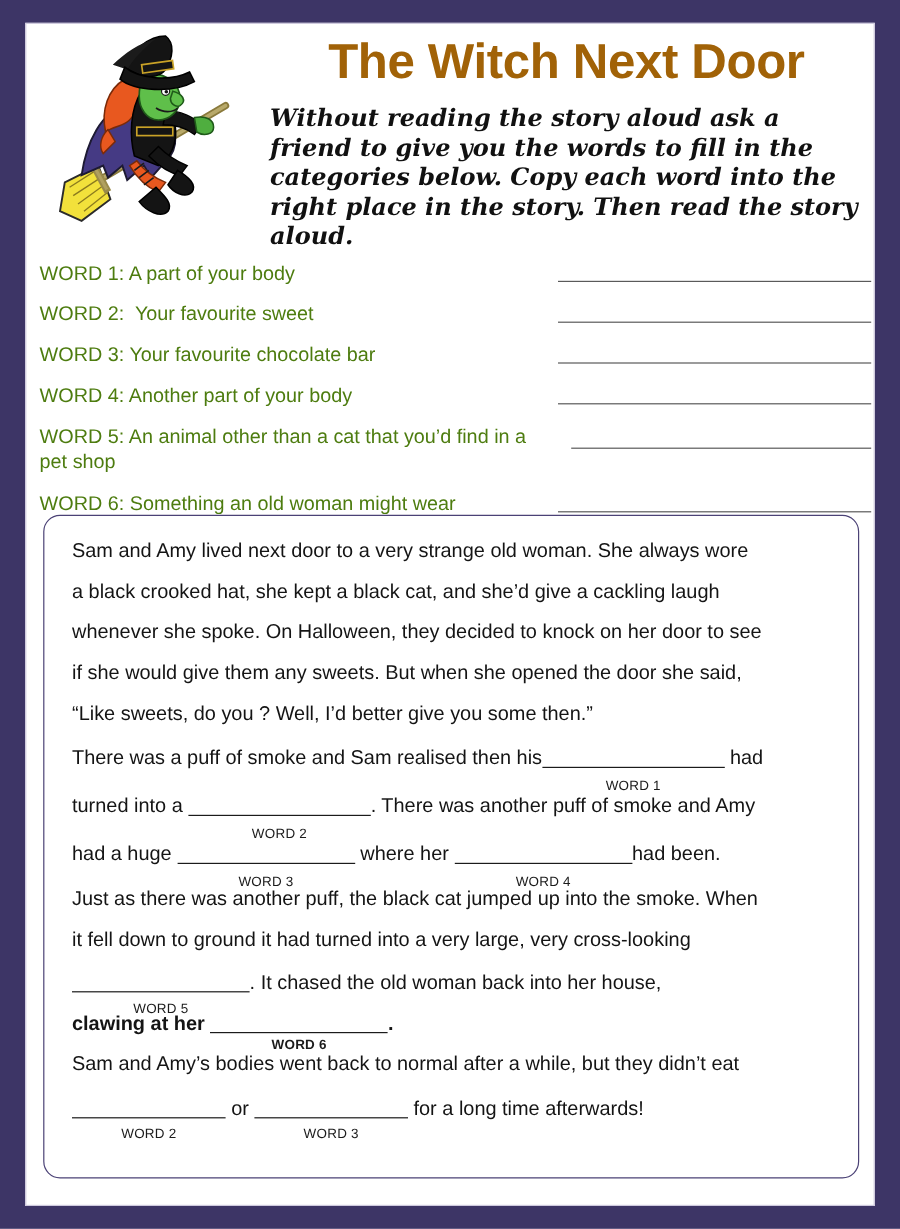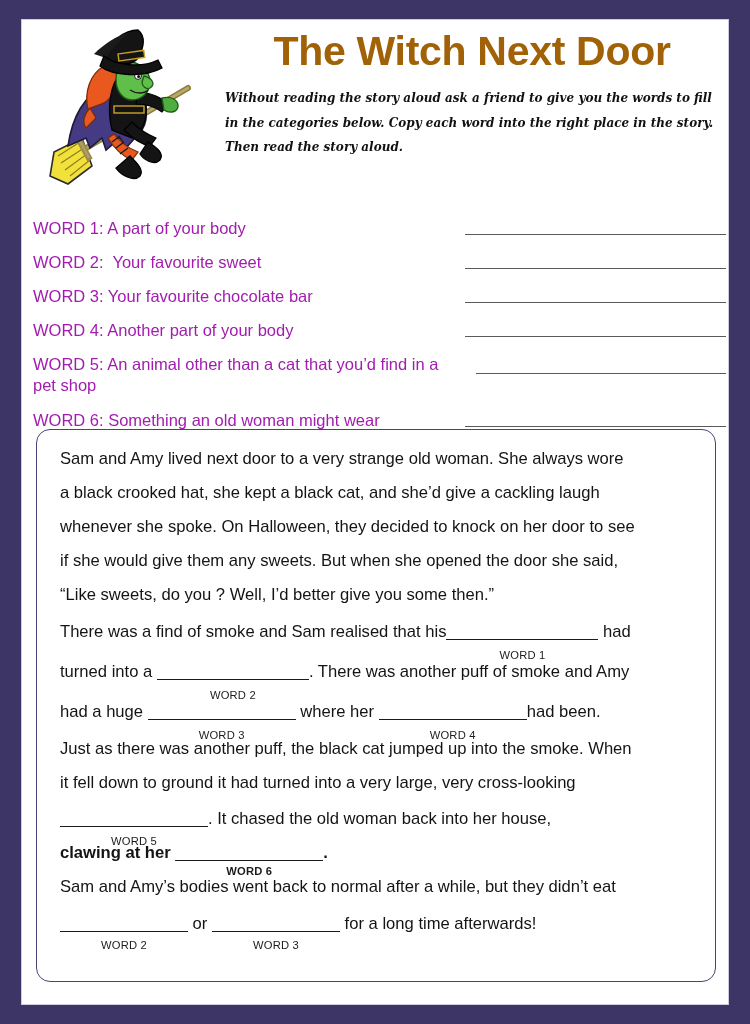--- a/index.html
+++ b/index.html
@@ -27,29 +27,29 @@
     font-size:41px;
     font-weight:bold;
     letter-spacing:-0.3px;
     white-space:nowrap;
   }
   .instructions {
     position:absolute; left:203px; top:66px; width:495px;
     color:#111;
     font-family:"DejaVu Serif", serif;
     font-style:italic; font-weight:bold;
-    font-size:12px; line-height:24.5px;
+    font-size:20px; line-height:24.5px;
   }
 
   
   .wordlist { position:relative; margin-top:2px; height:226px; }
   .wordrow { position:absolute; left:11px; width:690px; }
   .wordrow .label {
     position:absolute; left:0; top:0; width:420px;
-    font-size:16.5px; color:#a21caf; line-height:21px;
+    font-size:16.5px; color:#4d7c0f; line-height:21px;
     white-space:pre-wrap;
   }
   .wordrow .answerline {
     position:absolute;
     height:0; border-bottom:1.6px solid #5a5a5a;
   }
 
   
   .storybox {
     position:absolute; left:14px; top:409px;
@@ -178,21 +178,21 @@
 
       <div class="p1">
         <div class="sline">Sam and Amy lived next door to a very strange old woman. She always wore</div>
         <div class="sline">a black crooked hat, she kept a black cat, and she’d give a cackling laugh</div>
         <div class="sline">whenever she spoke. On Halloween, they decided to knock on her door to see</div>
         <div class="sline">if she would give them any sweets. But when she opened the door she said,</div>
         <div class="sline">“Like sweets, do you ? Well, I’d better give you some then.”</div>
       </div>
 
       <div class="sline" style="line-height:40px;">
-        <span>There was a find of smoke and Sam realised that his</span><span class="blank" style="width:152px;"><span class="cap">WORD 1</span></span><span> had</span>
+        <span>There was a puff of smoke and Sam realised then his</span><span class="blank" style="width:152px;"><span class="cap">WORD 1</span></span><span> had</span>
       </div>
 
       <div class="sline" style="line-height:40px;">
         <span>turned into a </span><span class="blank" style="width:152px;"><span class="cap">WORD 2</span></span><span>. There was another puff of smoke and Amy</span>
       </div>
 
       <div class="sline" style="line-height:40px;">
         <span>had a huge </span><span class="blank" style="width:148px;"><span class="cap">WORD 3</span></span><span> where her </span><span class="blank" style="width:148px;"><span class="cap">WORD 4</span></span><span>had been.</span>
       </div>
 

